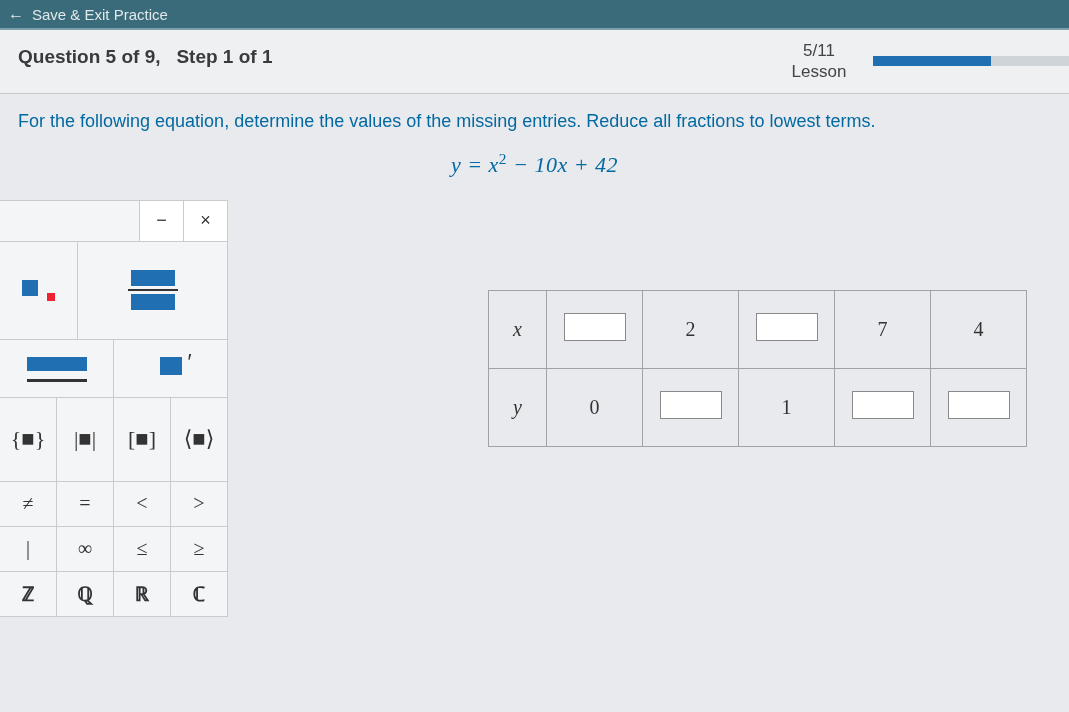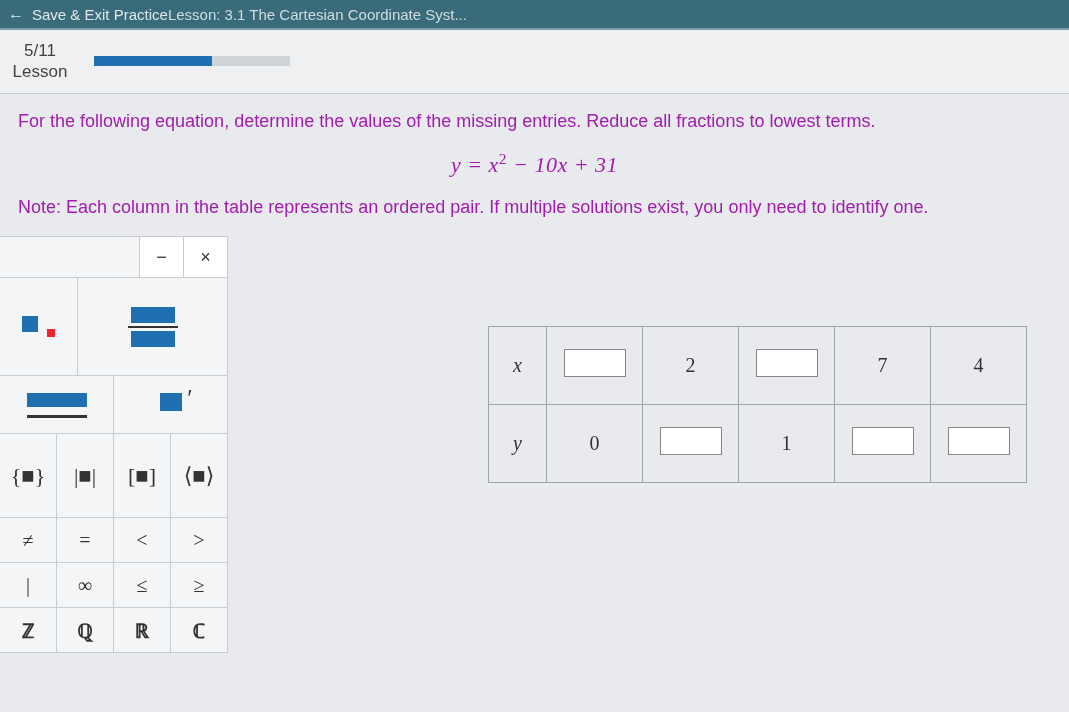--- a/index.html
+++ b/index.html
@@ -61,21 +61,21 @@
     .progress .bar {
       position: absolute;
       left: 0; top: 0; bottom: 0;
       width: 60%;
       background: #1f6fb2;
     }
 
     .body-area {
       padding: 14px 18px 6px 18px;
       font-size: 18px;
-      color: #a21caf;
+      color: #0369a1;
     }
     .instruction { margin-bottom: 16px; line-height: 1.45; }
     .equation {
       text-align: center;
       font-family: "Cambria Math", "Times New Roman", serif;
       font-size: 22px;
       margin: 10px 0 16px 0;
       font-style: italic;
       letter-spacing: .5px;
     }
@@ -192,44 +192,47 @@
     .sq-prime::after{
       content:"′"; position:absolute; top:-8px; right:-10px; color:#333; font-size:22px;
     }
   </style>
 </head>
 <body>
 
 <div class="topbar">
   <span class="arrow">←</span>
   <span class="save-exit">Save &amp; Exit Practice</span>
-  <span class="lesson">Lesson: 3.1 The Cartesian Coordinate Syst...</span>
 </div>
 
 <div class="q-header">
+  <div class="q-header-left">
+    <span class="qnum">Question 5 of 9,</span>
+    &nbsp;
+    <span class="step">Step 1 of 1</span>
+  </div>
   <div class="q-header-right">
     <div class="score-box">
       <div>5/11</div>
       <div>Lesson</div>
     </div>
     <div class="progress">
       <div class="bar"></div>
     </div>
   </div>
 </div>
 
 <div class="body-area">
   <div class="instruction">For the following equation, determine the values of the missing entries. Reduce all fractions to lowest terms.</div>
   <div class="equation">
     <span>y</span>
     =
     <span>x</span><span class="sup">2</span>
-    <span>− 10x + 31</span>
-  </div>
-  <div class="note">Note: Each column in the table represents an ordered pair. If multiple solutions exist, you only need to identify one.</div>
+    <span>− 10x + 42</span>
+  </div>
 </div>
 
 <div class="work-area">
 
   <div class="palette">
     <div class="tabrow">
       <div class="tab">−</div>
       <div class="tab">×</div>
     </div>
 

